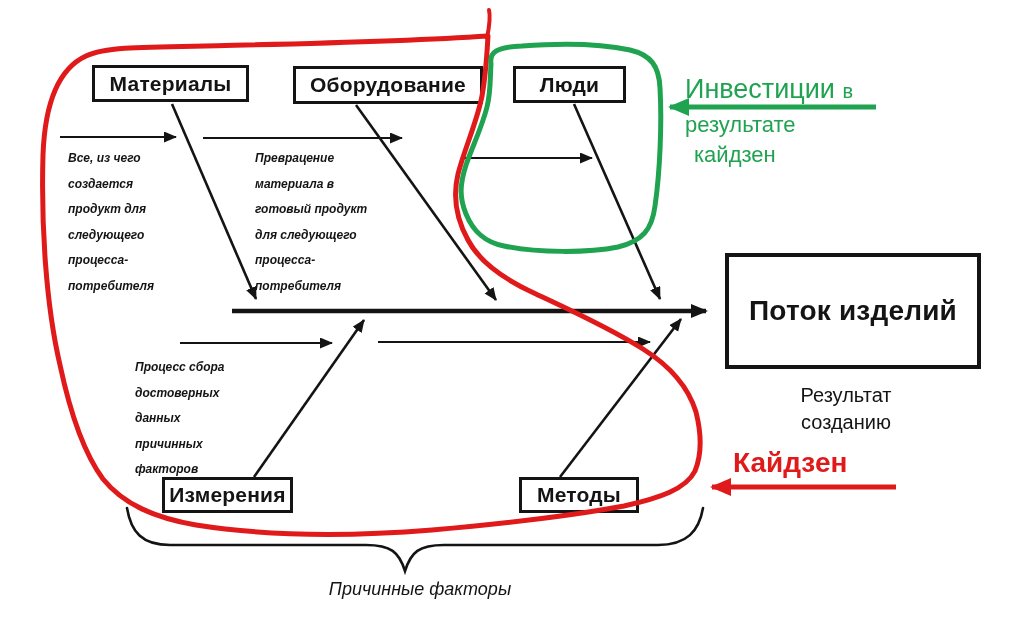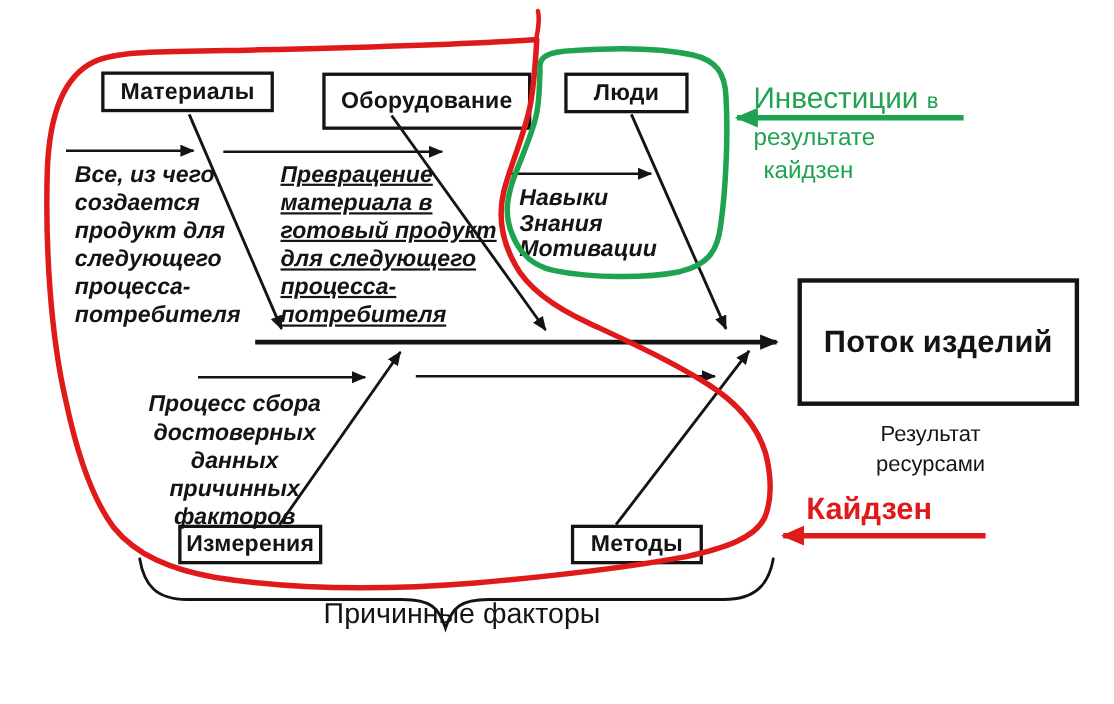--- a/index.html
+++ b/index.html
@@ -7,21 +7,21 @@
   body { background:#ffffff; font-family:"Liberation Sans","DejaVu Sans",sans-serif; }
   #stage { position:relative; width:1013px; height:640px; background:#ffffff; overflow:hidden;border-radius:26px; }
   .box {
     position:absolute; display:flex; align-items:center; justify-content:center;
     border:3px solid var(--ink); background:#ffffff; color:var(--ink);
     font-weight:bold; font-size:21px; letter-spacing:0.2px; z-index:1;
   }
   .box.big { border-width:4px; font-size:28px; }
   .note {
     position:absolute; color:var(--ink); font-weight:bold; font-style:italic;
-    font-size:21px; line-height:25.5px; white-space:pre-line; z-index:1;
+    font-size:12px; line-height:25.5px; white-space:pre-line; z-index:1;
   }
   .caption {
     position:absolute; color:var(--ink); font-size:20px; line-height:27px;
     text-align:center; white-space:pre-line; z-index:1;
   }
   .green-text { position:absolute; color:var(--green); font-weight:normal; z-index:1; }
   .red-text { position:absolute; color:var(--red); font-weight:bold; z-index:1; }
   #diagram-svg { position:absolute; left:0; top:0; z-index:2; pointer-events:none; }
   .ln { stroke:var(--ink); fill:none; }
   .red-stroke { stroke:var(--red); fill:none; }
@@ -31,21 +31,21 @@
   .mk-green { fill:var(--green); }
 </style>
 </head>
 <body>
 
 <div id="stage">
 
   <div class="box" style="left:92px; top:65px; width:157px; height:37px;">
     <span>Материалы</span>
   </div>
-  <div class="box" style="left:293px; top:66px; width:190px; height:52px;">
+  <div class="box" style="left:293px; top:66px; width:190px; height:38px;">
     <span>Оборудование</span>
   </div>
   <div class="box" style="left:513px; top:66px; width:113px; height:37px;">
     <span>Люди</span>
   </div>
   <div class="box" style="left:162px; top:477px; width:131px; height:36px;">
     <span>Измерения</span>
   </div>
   <div class="box" style="left:503px; top:477px; width:120px; height:36px;margin-left:16px;">
     <span>Методы</span>
@@ -54,38 +54,35 @@
   <div class="box big" style="left:725px; top:253px; width:256px; height:116px;">
     <span>Поток изделий</span>
   </div>
 
   <div class="note" style="left:68px; top:146px;">Все, из чего
 создается
 продукт для
 следующего
 процесса-
 потребителя</div>
-  <div class="note" style="left:255px; top:146px;text-decoration:underline;">Преврацение
+  <div class="note" style="left:255px; top:146px;">Преврацение
 материала в
 готовый продукт
 для следующего
 процесса-
 потребителя</div>
-  <div class="note" style="left:472px; top:168px; line-height:23.5px;">Навыки
-Знания
-Мотивации</div>
-  <div class="note" style="left:135px; top:355px;text-align:center;">Процесс сбора
+  <div class="note" style="left:135px; top:355px;">Процесс сбора
 достоверных
 данных
 причинных
 факторов</div>
 
   <div class="caption" style="left:770px; top:382px; width:152px;">Результат
-ресурсами</div>
-  <div class="caption" style="left:280px; top:544px; width:280px; font-size:26px;">Причинные факторы</div>
+созданию</div>
+  <div class="caption" style="left:280px; top:576px; width:280px; font-size:18px;font-style:italic;">Причинные факторы</div>
 
   <div class="green-text" style="left:685px; top:74px; font-size:27px;"><span>Инвестиции</span> <span style="font-size:20px;">в</span></div>
   <div class="green-text" style="left:685px; top:112px; font-size:22px;">результате</div>
   <div class="green-text" style="left:694px; top:142px; font-size:22px;">кайдзен</div>
 
   <div class="red-text" style="left:733px; top:447px; font-size:28px;">Кайдзен</div>
 
   <svg id="diagram-svg" width="1013" height="640" viewBox="0 0 1013 640">
     <defs>
       <marker id="mkb" markerUnits="userSpaceOnUse" markerWidth="15" markerHeight="13" refX="12" refY="5.5" orient="auto">

